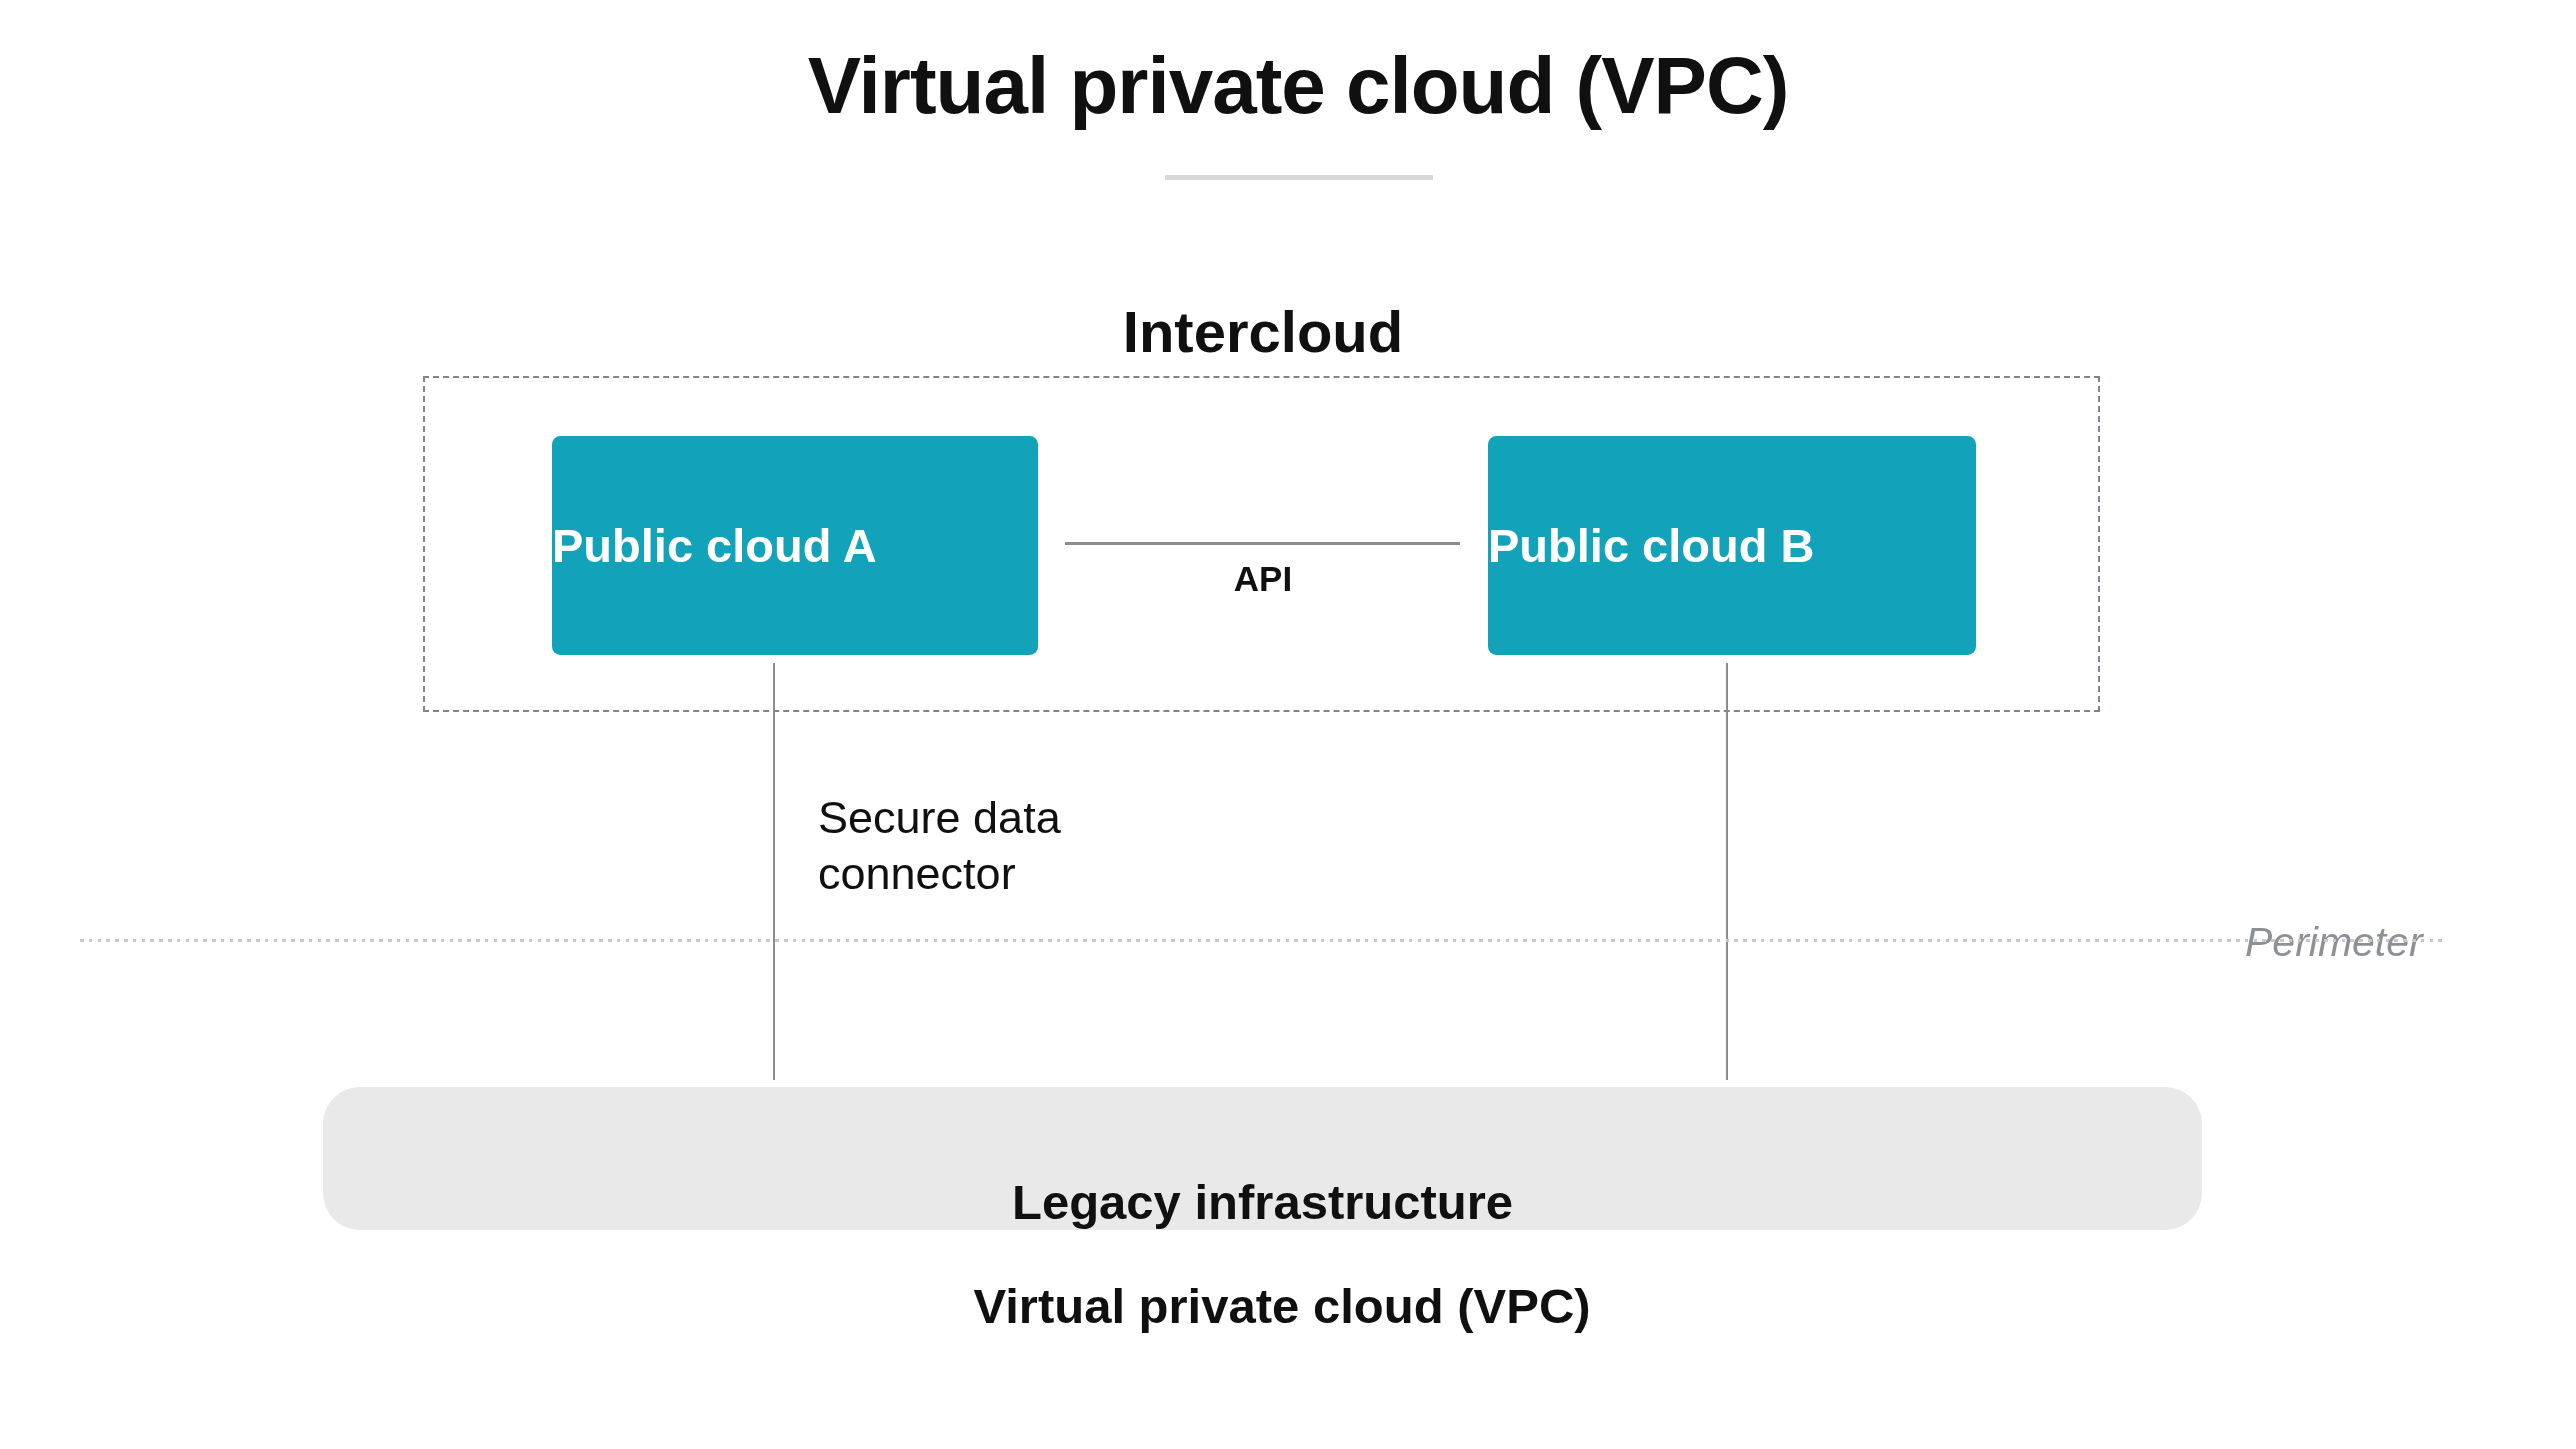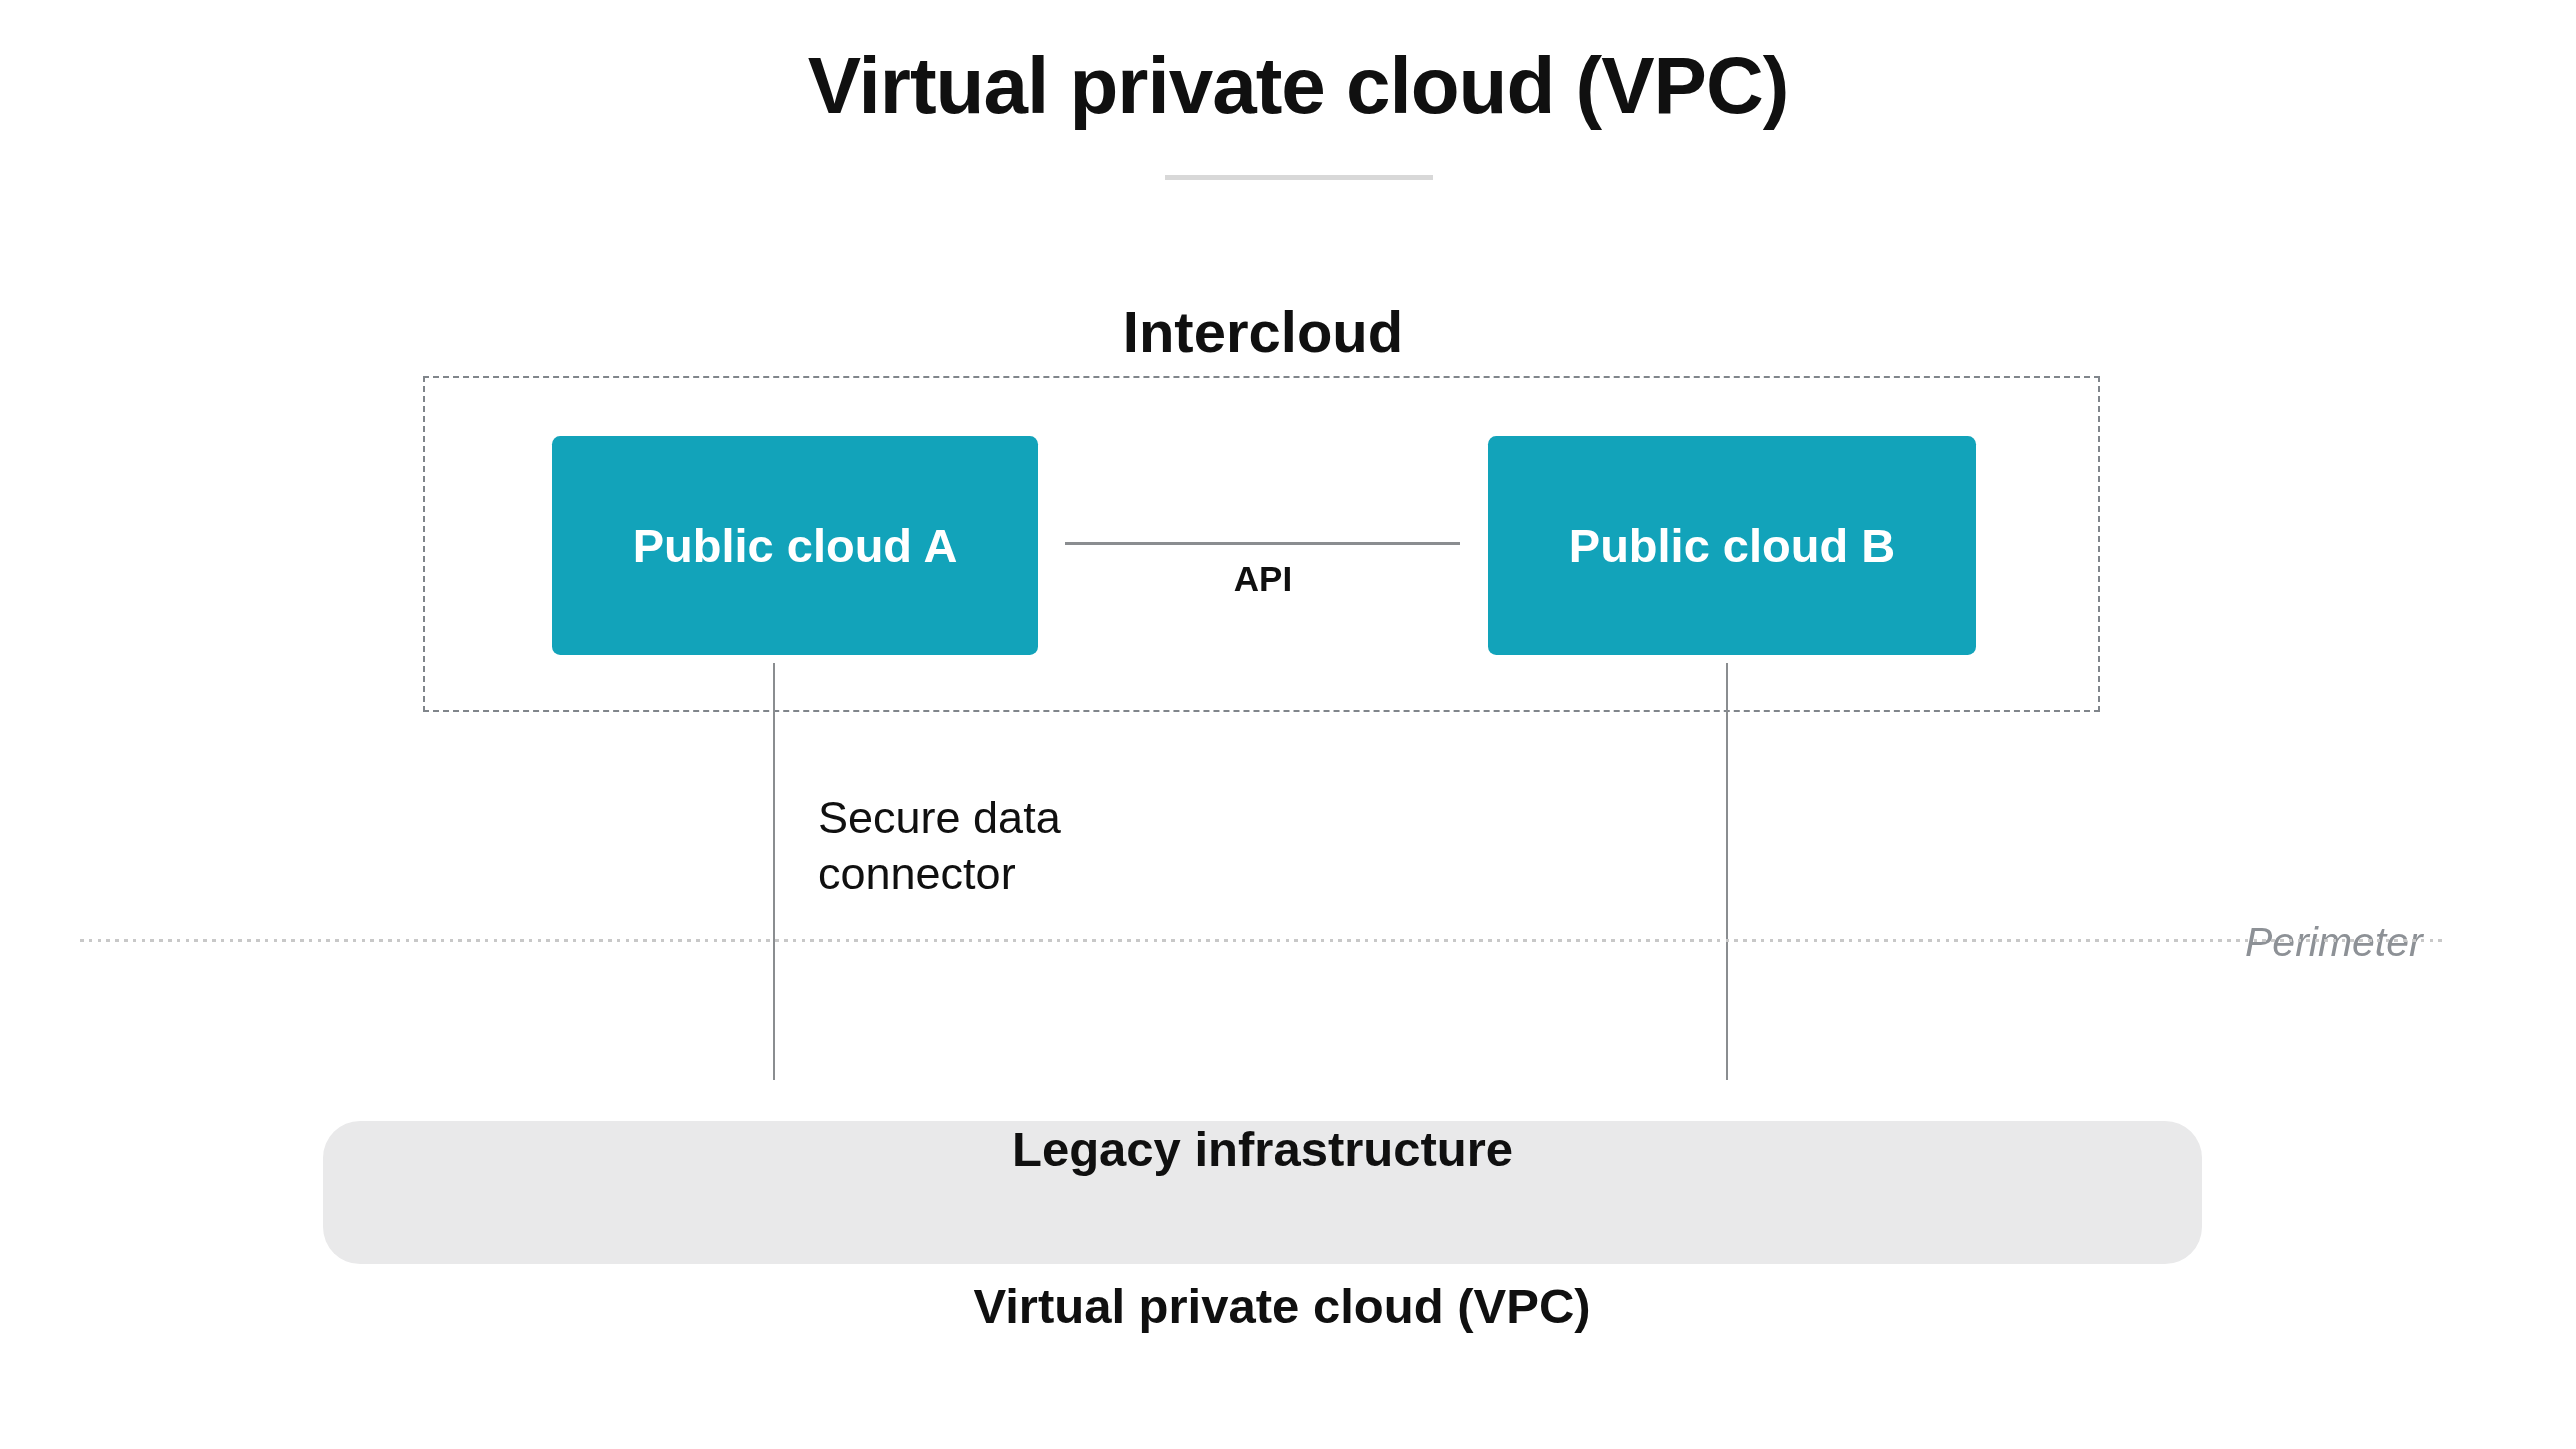--- a/index.html
+++ b/index.html
@@ -57,21 +57,20 @@
     background:transparent;
   }
   .cloud-node{
     position:absolute;
     top:436px;
     height:219px;
     background:var(--accent);
     border-radius:8.2px;
     display:flex;
     align-items:center;
-    justify-content:center;
     color:var(--node-text);
     font-size:47px;
     font-weight:bold;
     white-space:nowrap;
   }
   .node-a{left:552px;width:486px;}
   .node-b{left:1488px;width:488px;}
   .api-line{
     position:absolute;
     left:1065px; top:542px;
@@ -118,26 +117,25 @@
     background:repeating-linear-gradient(90deg,
       var(--dot-line) 0 3.6px, transparent 3.6px 8.8px);
   }
   .legacy-box{
     position:absolute;
     left:323px; top:1087px;
     width:1879px; height:143px;
     background:var(--legacy-bg);
     border-radius:37px;
     display:flex;
-    align-items:flex-start;
+    align-items:flex-end;
     justify-content:center;
     font-size:49px;
     font-weight:bold;
     white-space:nowrap;
-    margin-top:34px;
   }
   .footer-title{
     position:absolute;
     left:1282px; top:1278px;
     transform:translateX(-50%);
     font-size:49px;
     font-weight:bold;
     white-space:nowrap;
   }
 </style>

